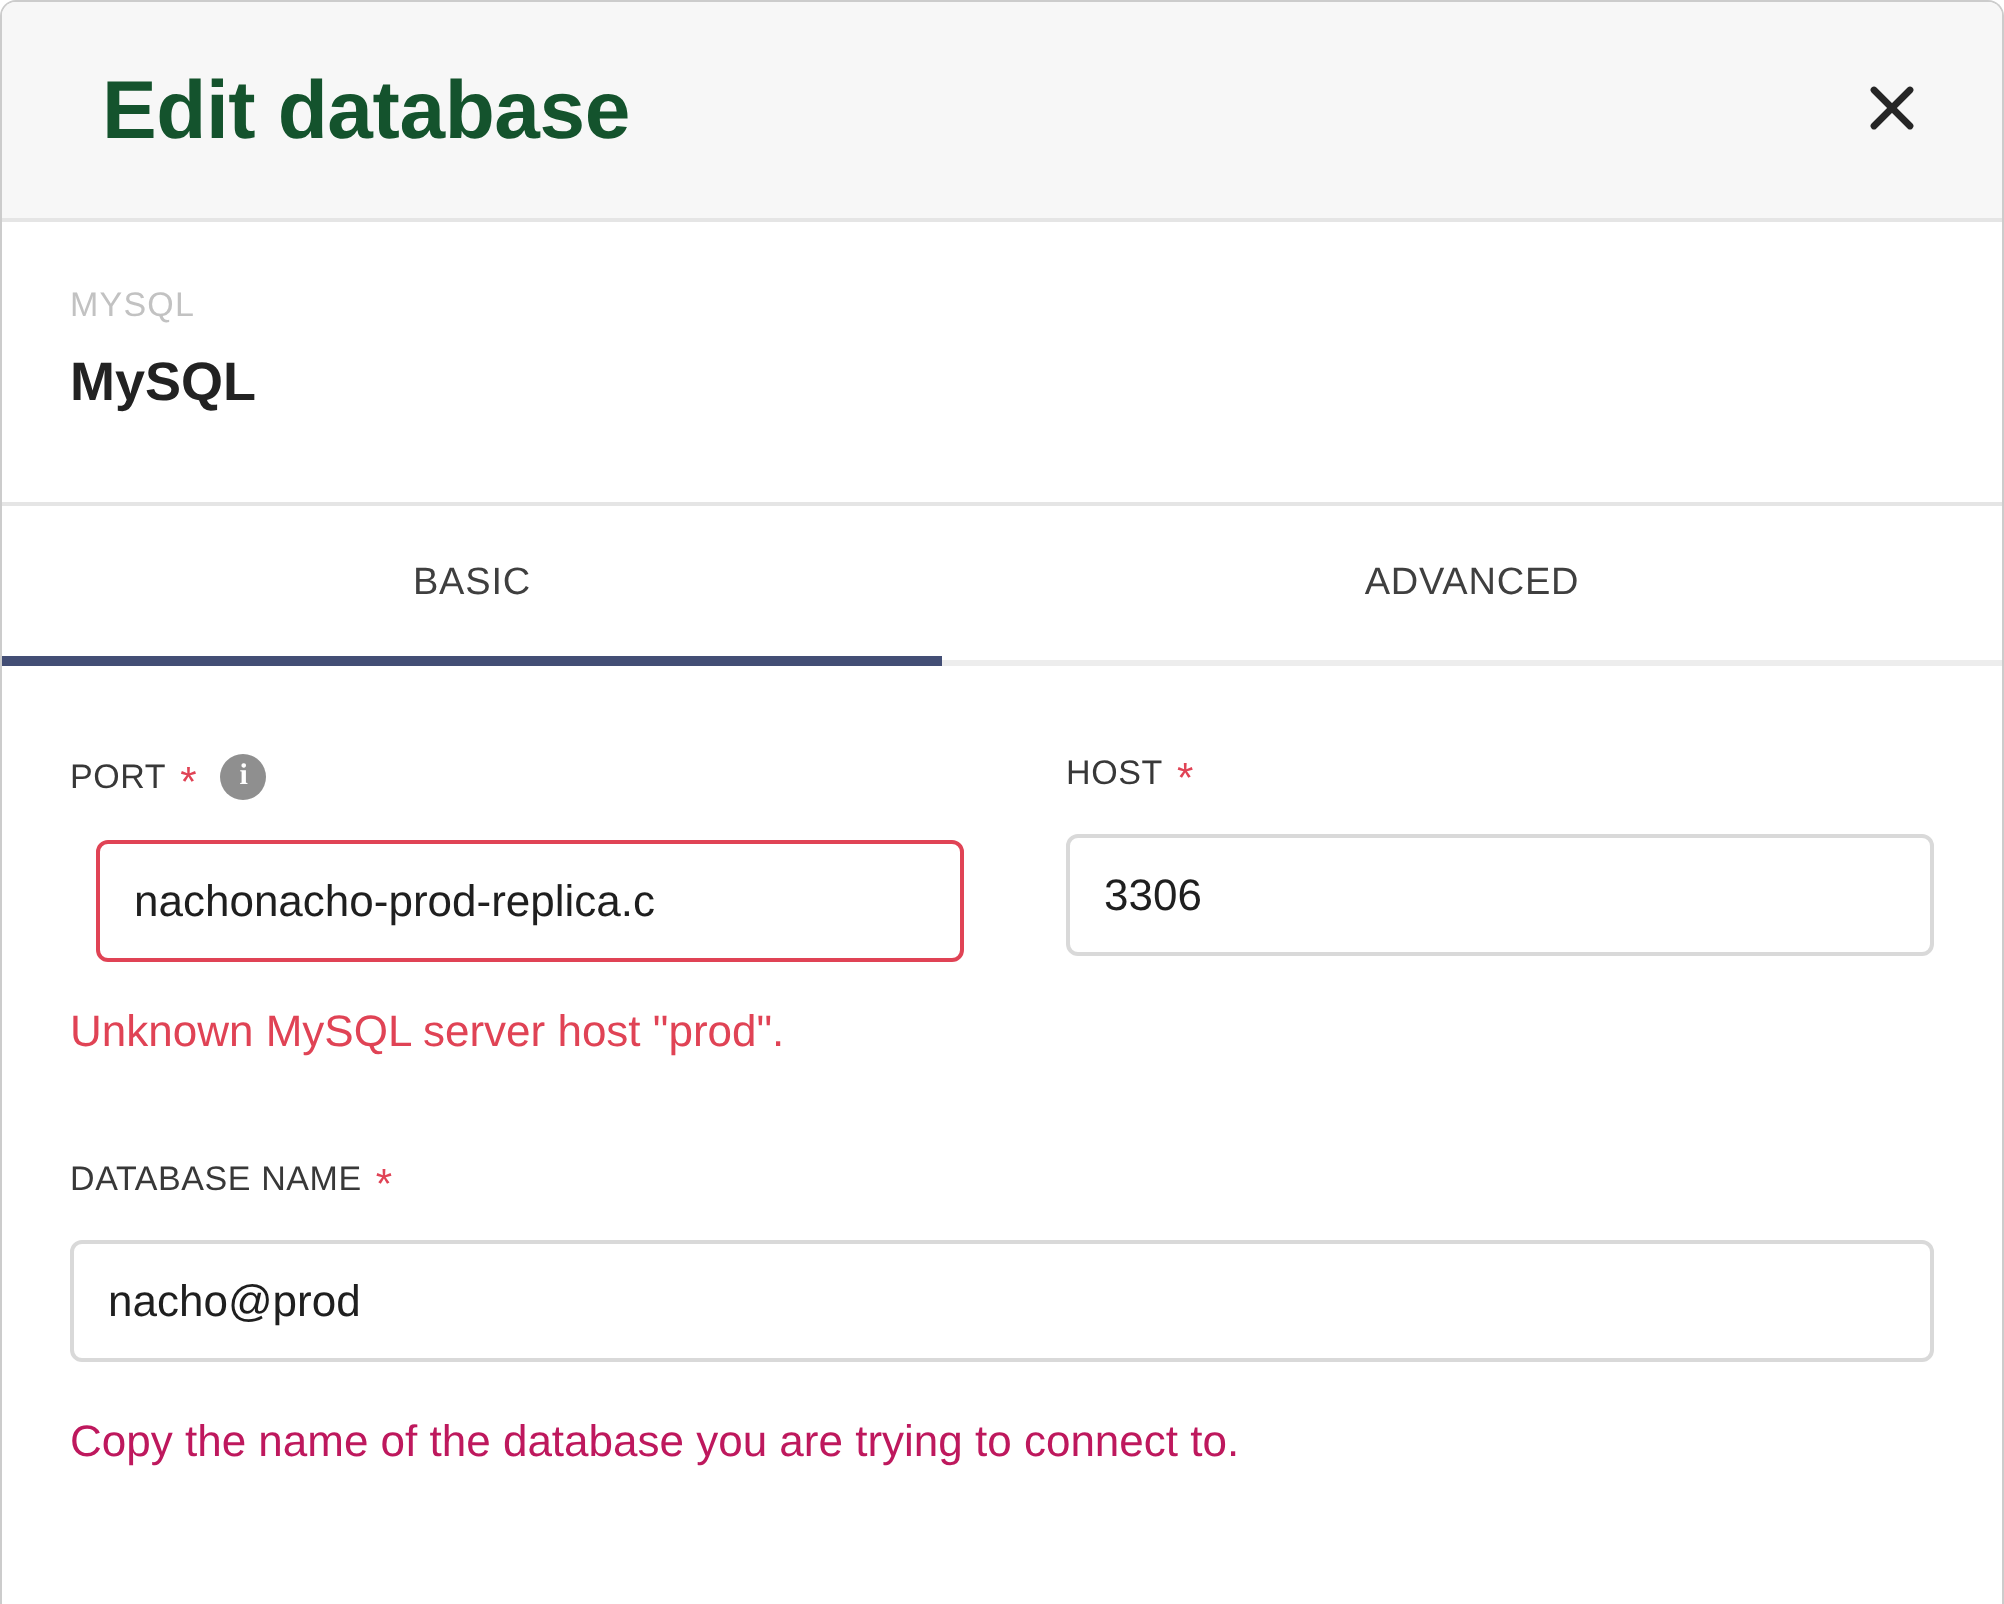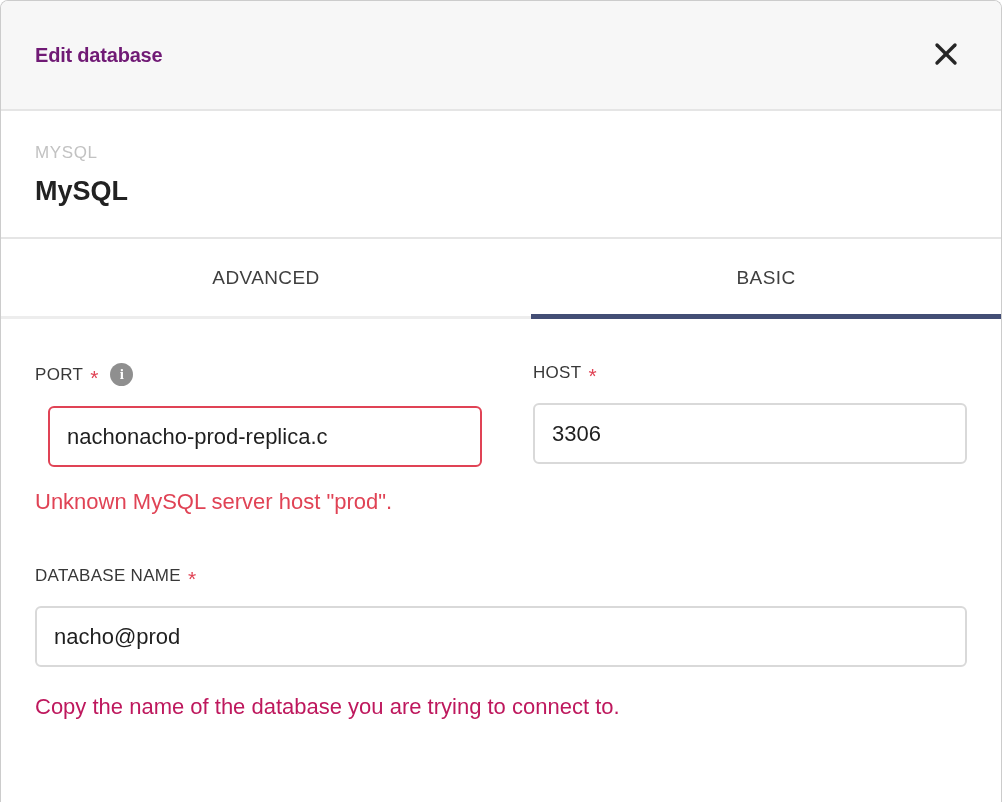--- a/index.html
+++ b/index.html
@@ -23,37 +23,38 @@
   .modal-header {
     height: 110px;
     background: #f7f7f7;
     border-bottom: 2px solid #e5e5e5;
     display: flex;
     align-items: center;
     justify-content: space-between;
     padding: 0 34px;
   }
   .modal-title {
-    font-size: 20px;
+    font-size: 41px;
     font-weight: bold;
-    color: #701a75;
+    color: #14532d;
     letter-spacing: -0.2px;
+    margin-left: 16px;
   }
   .close-btn {
     background: none;
     border: none;
     padding: 6px;
     cursor: pointer;
     display: flex;
     align-items: center;
     justify-content: center;
   }
 
   
-  .db-info { padding: 32px 34px 30px; }
+  .db-info { padding: 32px 34px 44px; }
   .db-type {
     font-size: 17px;
     color: #c2c2c2;
     letter-spacing: 0.6px;
   }
   .db-name {
     font-size: 27px;
     font-weight: bold;
     color: #222222;
     margin-top: 13px;
@@ -175,22 +176,22 @@
       </span>
     </button>
   </header>
 
   <section class="db-info">
     <div class="db-type">MYSQL</div>
     <div class="db-name">MySQL</div>
   </section>
 
   <nav class="tabs">
+    <div class="tab tab-basic active">BASIC</div>
     <div class="tab tab-advanced">ADVANCED</div>
-    <div class="tab tab-basic active">BASIC</div>
   </nav>
 
   <main class="content">
 
     <div class="form-row">
 
       <div class="field">
         <div class="label-row">
           <span class="field-label">PORT</span>
           <span class="req">*</span>

